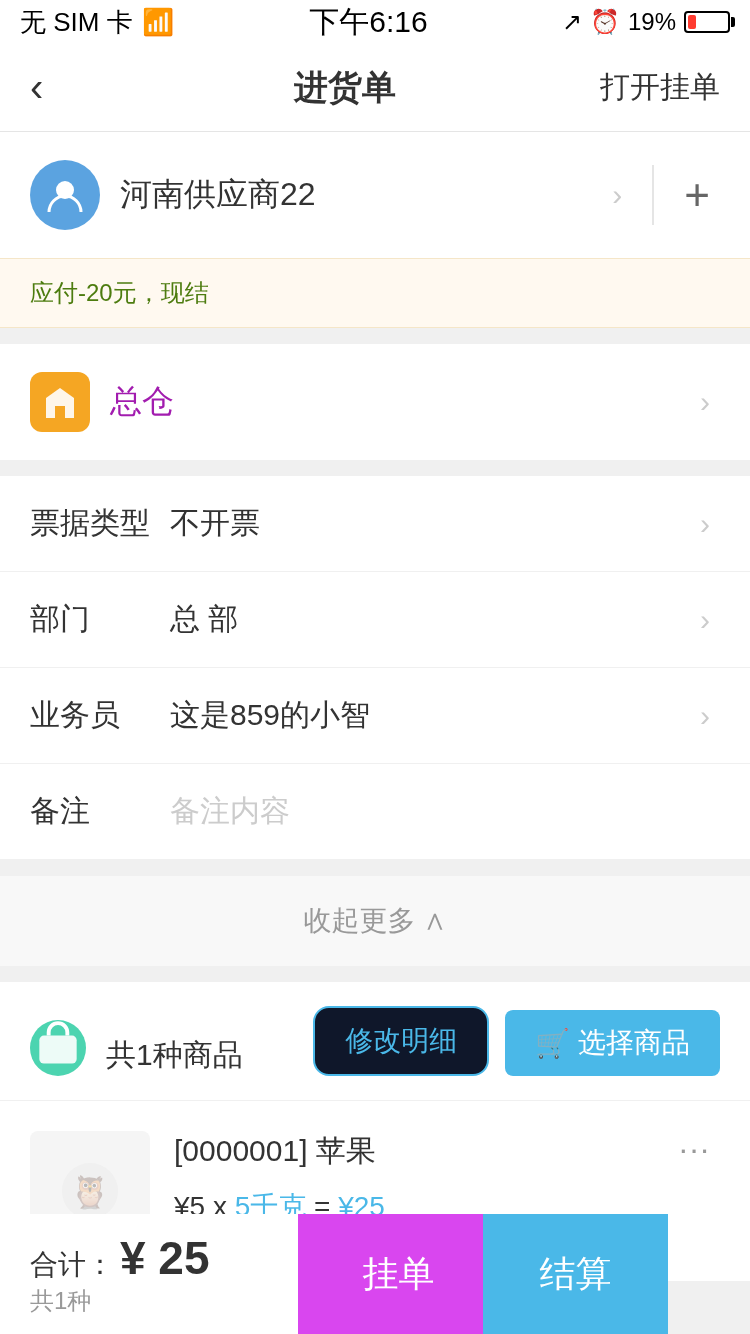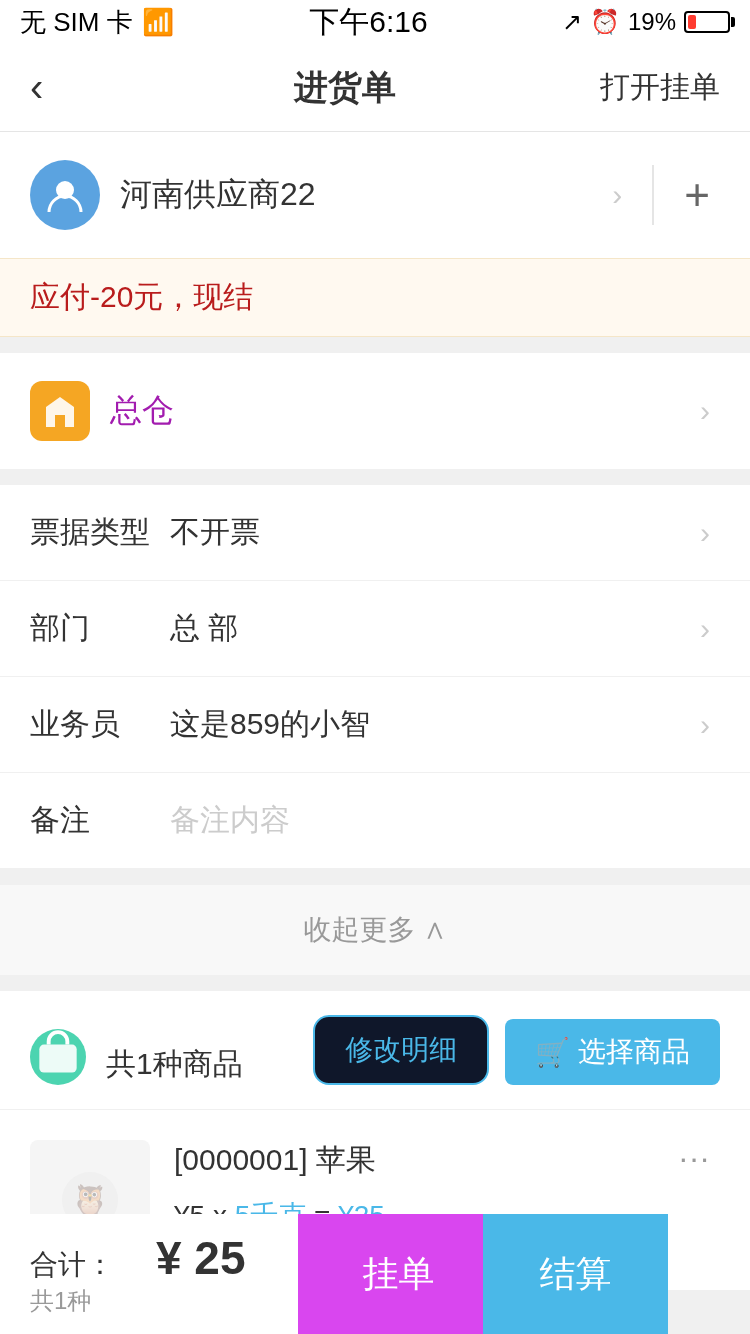--- a/index.html
+++ b/index.html
@@ -110,22 +110,22 @@
       font-size: 44px;
       color: #666;
       cursor: pointer;
       padding: 0 10px;
     }
 
     
     .notice {
       background: #fff9f0;
       padding: 18px 30px;
-      font-size: 30px;
-      color: #b91c1c;
+      font-size: 24px;
+      color: #4d7c0f;
       border-top: 1px solid #f5e6c8;
       border-bottom: 1px solid #f5e6c8;
     }
 
     
     .warehouse-row {
       display: flex;
       align-items: center;
       padding: 28px 30px;
       background: #fff;
@@ -275,21 +275,20 @@
       height: 100%;
       display: flex;
       flex-direction: column;
       justify-content: center;
       padding: 0 30px;
     }
     .total-amount {
       font-size: 46px;
       font-weight: 600;
       color: #333;
-      margin-left: 36px;
     }
     .total-count {
       font-size: 24px;
       color: #999;
     }
     .btn-hang {
       width: 185px;
       height: 100%;
       background: #d946ef;
       color: #fff;

